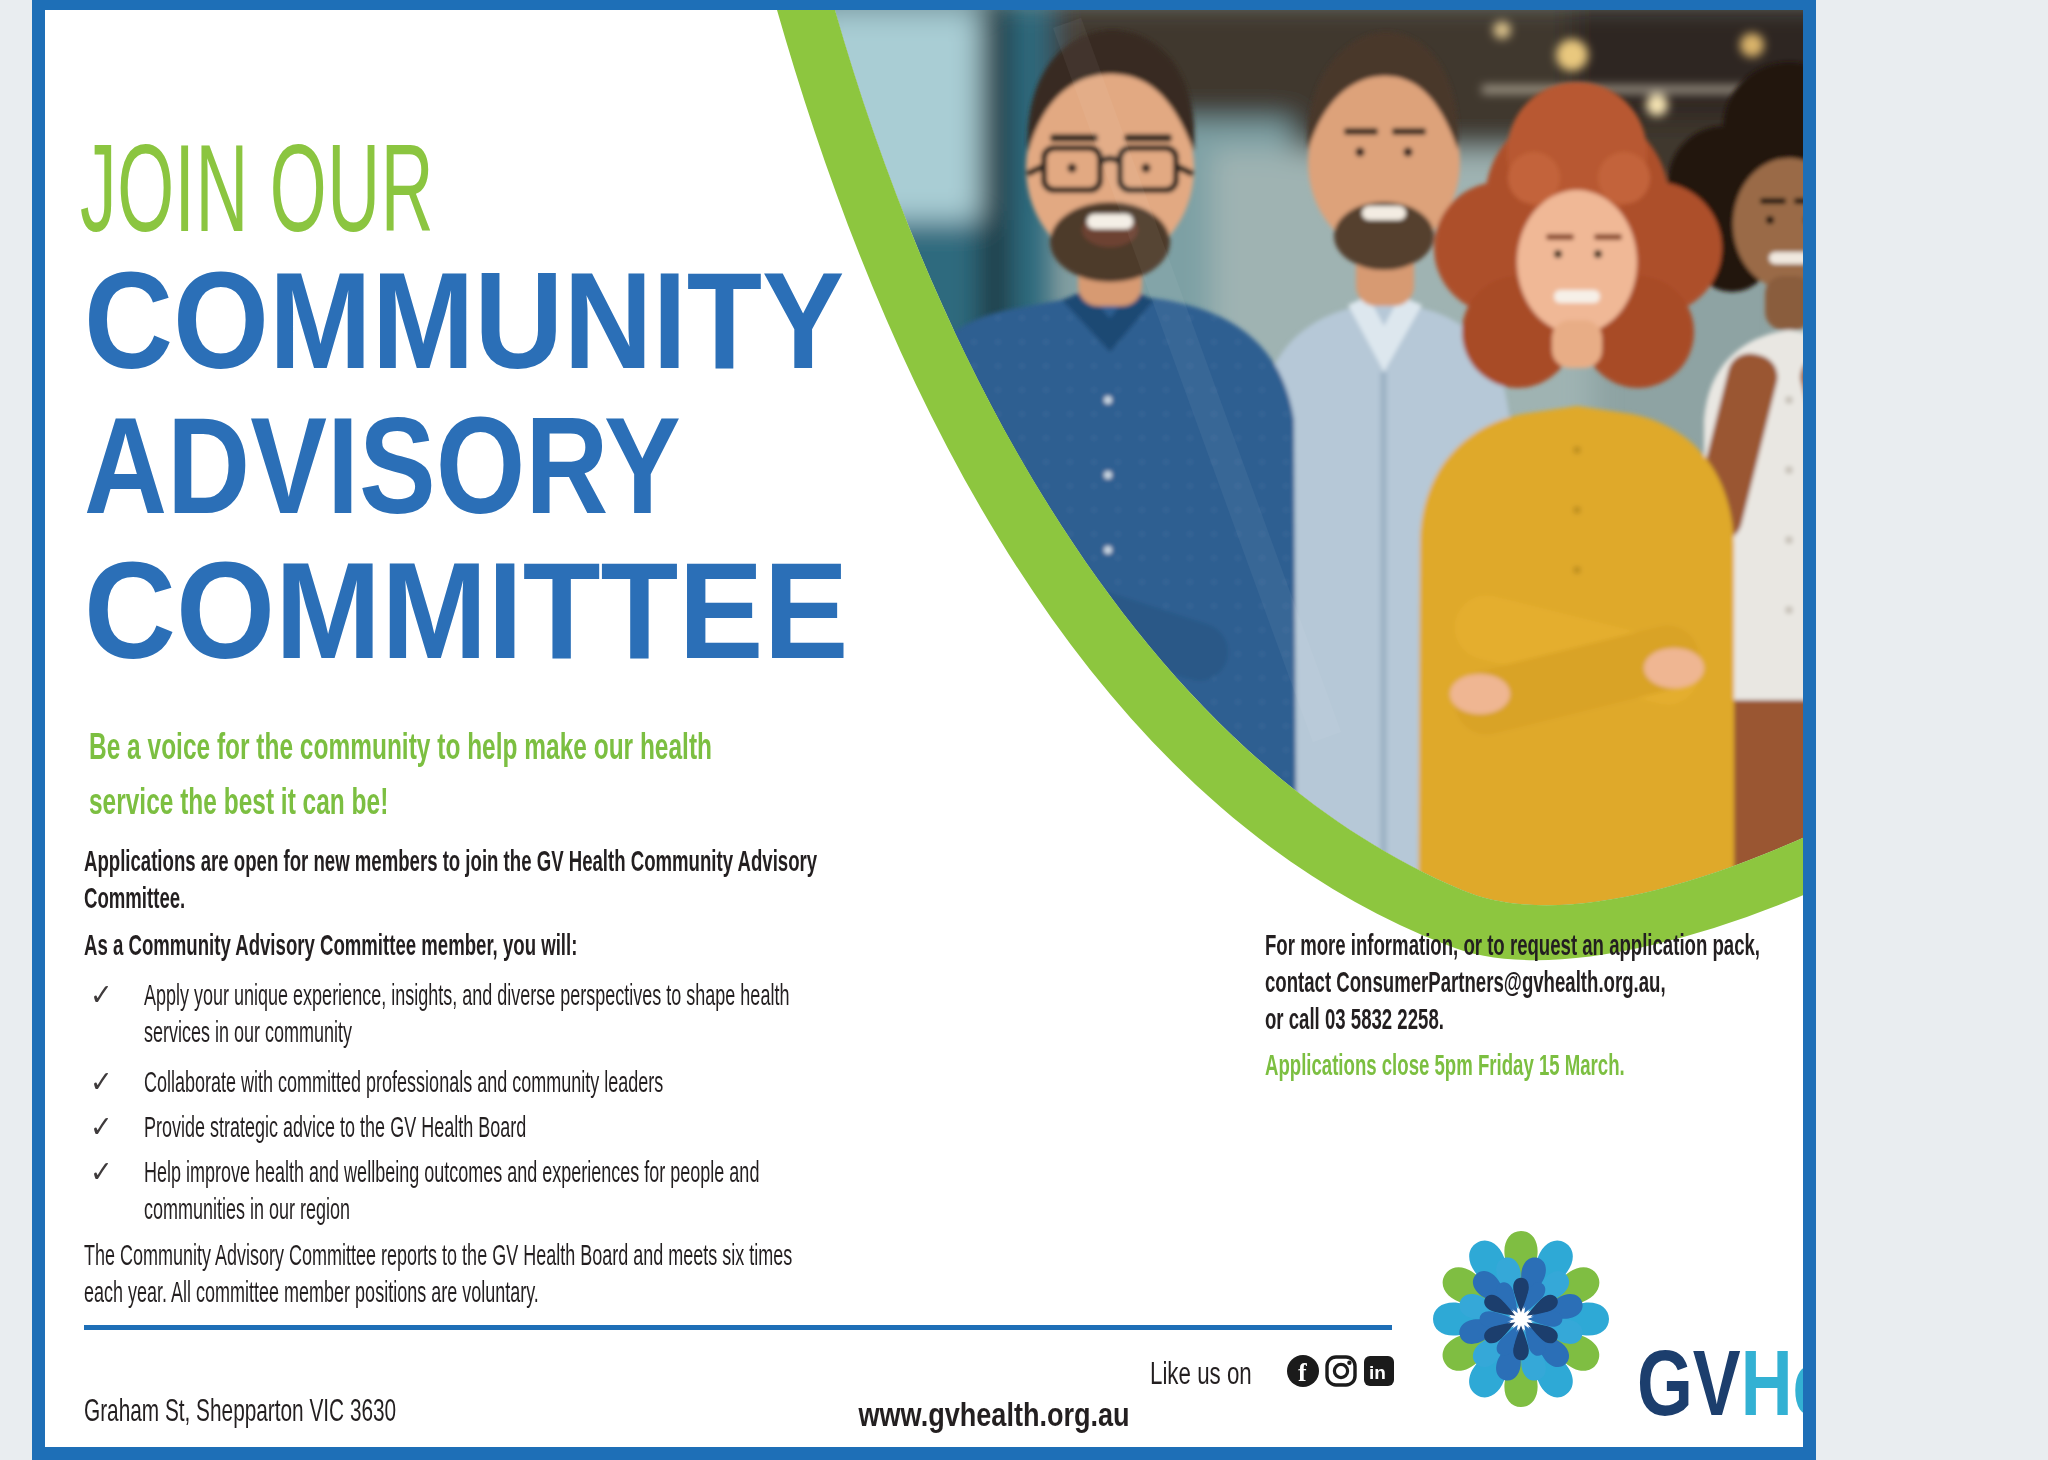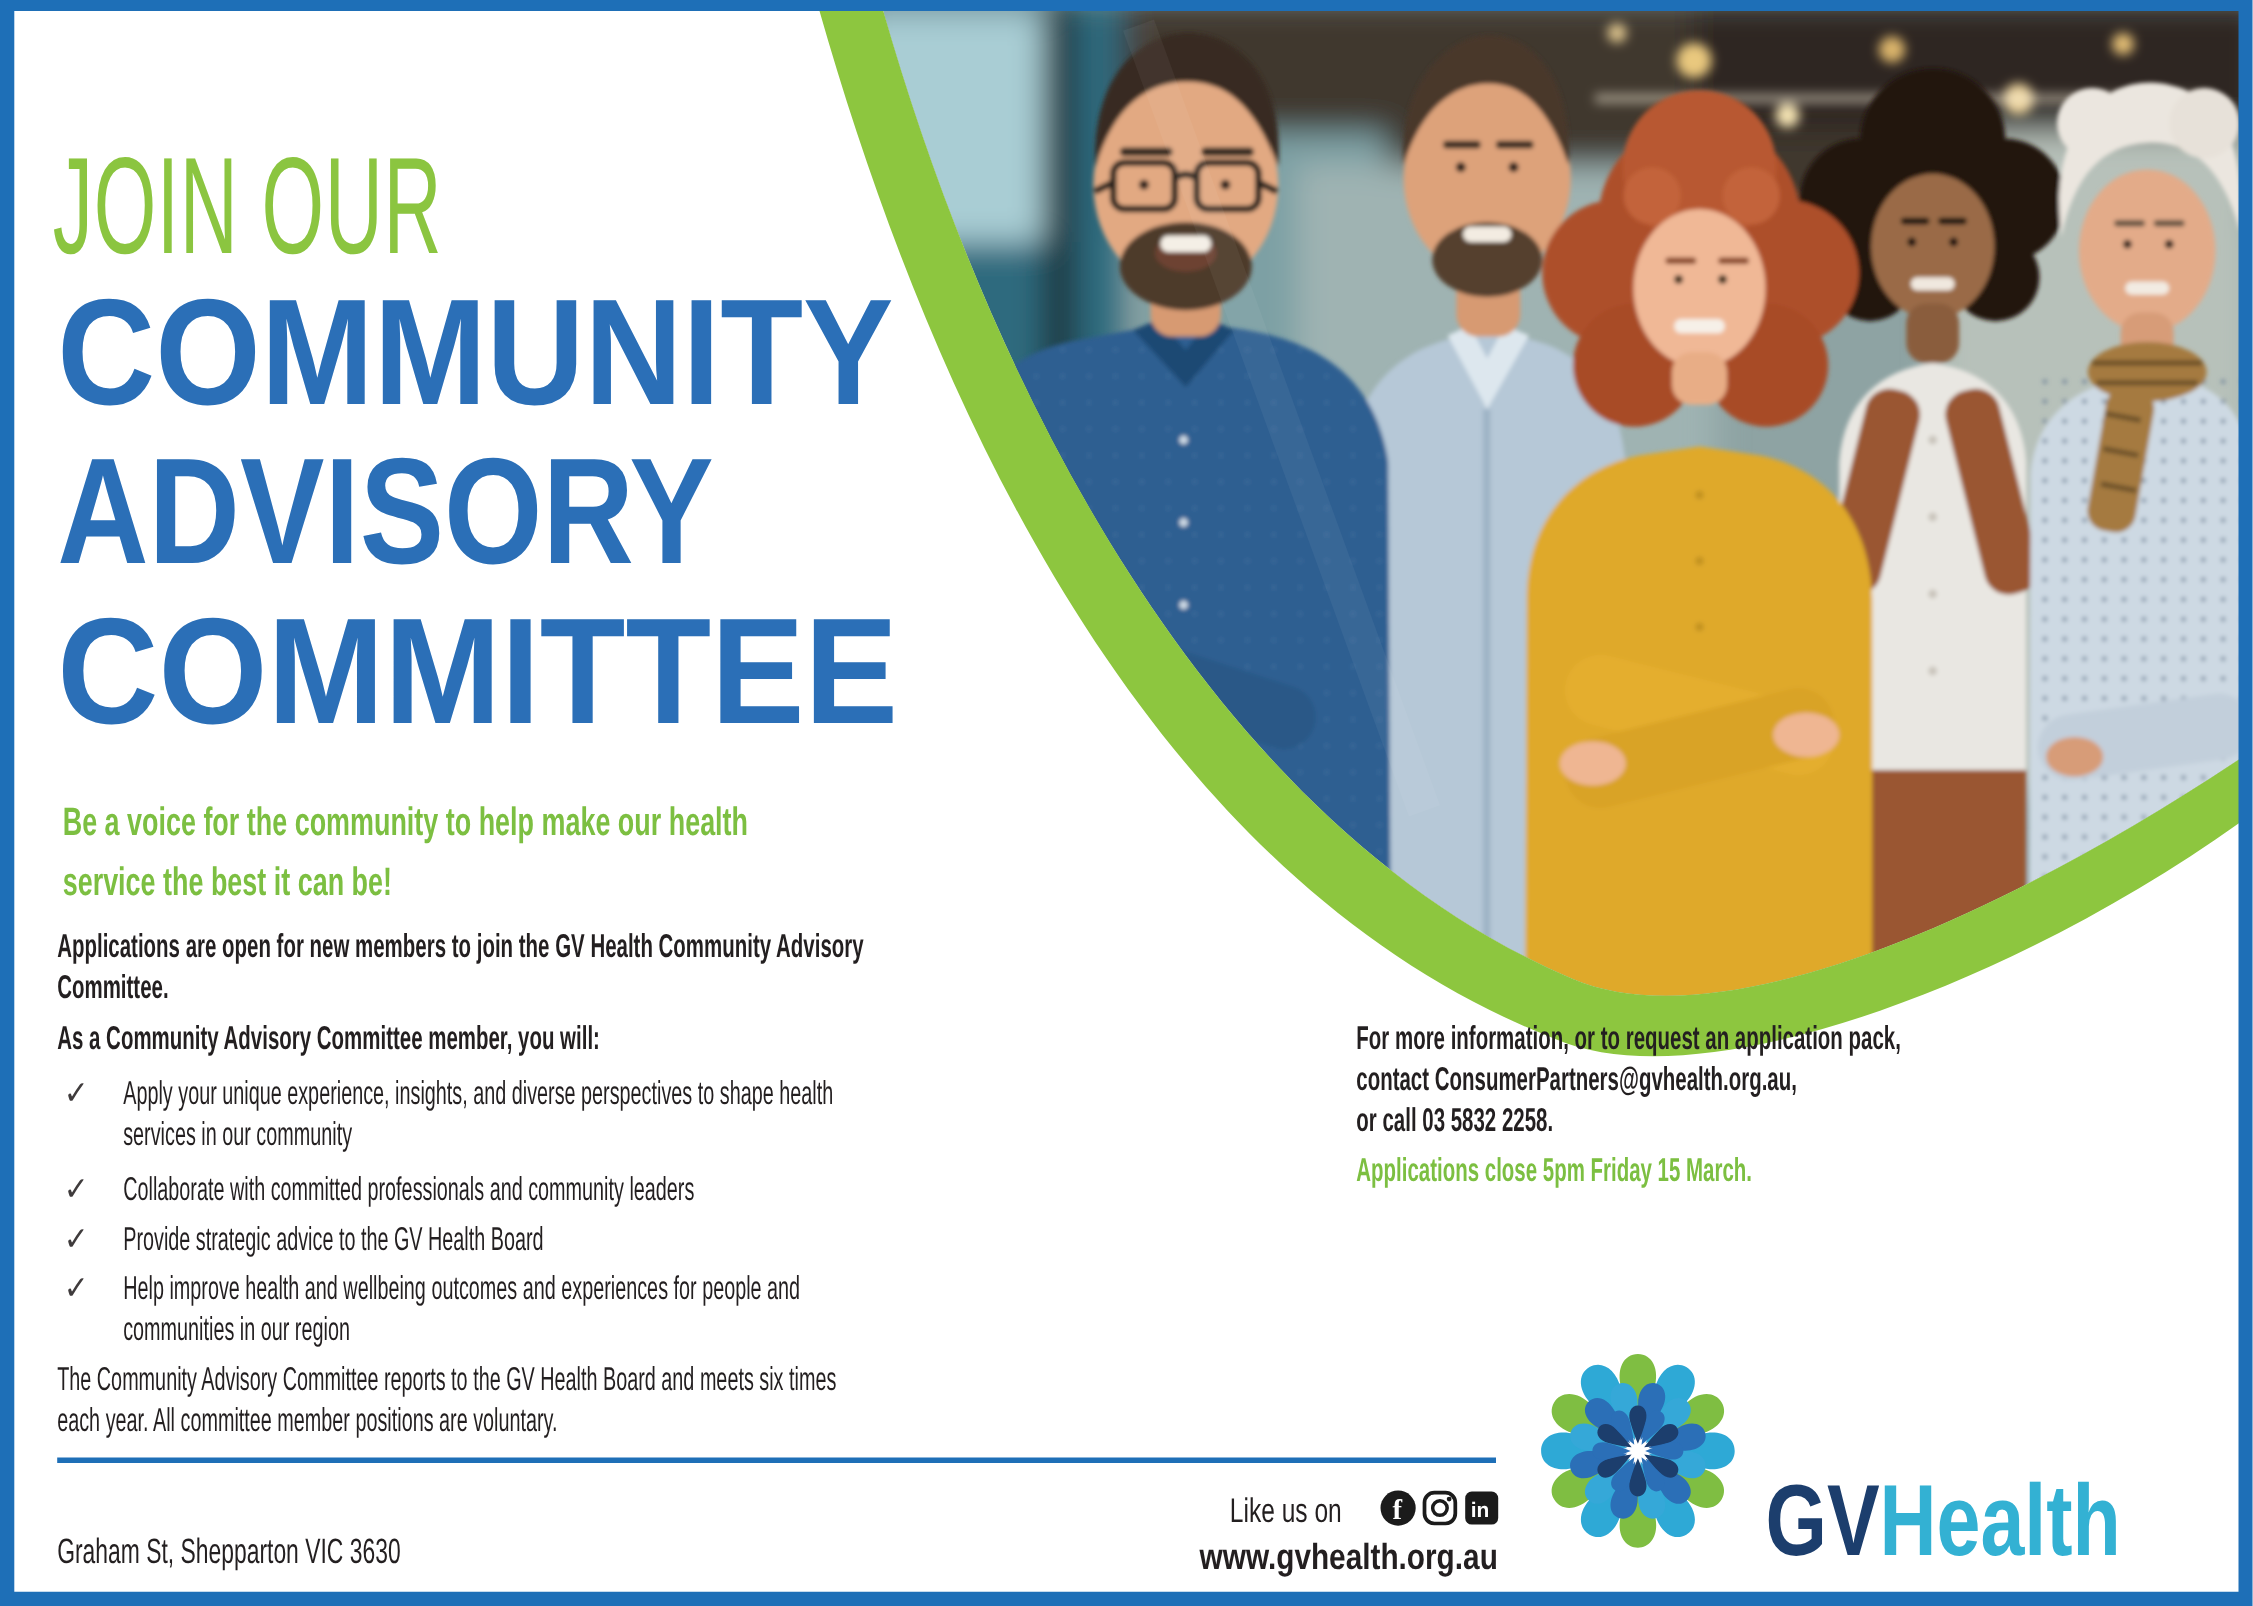--- a/index.html
+++ b/index.html
@@ -1,17 +1,17 @@
 <!DOCTYPE html>
 <html><head>
 <meta charset="utf-8">
 <style>
   html,body{margin:0;padding:0;background:#e9edf0;}
-  .poster{position:relative;width:2048px;height:1460px;background:#ffffff;overflow:hidden;
-          font-family:"Liberation Sans", sans-serif;color:#231f20;}
+  .poster{position:relative;width:1784px;height:1460px;background:#ffffff;overflow:hidden;
+          font-family:"Liberation Sans", sans-serif;color:#231f20;margin-left:32px;}
   .hero{position:absolute;left:0;top:0;width:2048px;height:1460px;z-index:1;}
   .ln{position:absolute;white-space:nowrap;line-height:1;transform-origin:left top;z-index:3;}
   .kicker{font-size:125px;color:#8bc540;transform:scaleX(.585);letter-spacing:1px;}
   .trow{font-size:137px;font-weight:bold;color:#2b6fb7;letter-spacing:0;}
   .sx90{transform:scaleX(.90);} .sx84{transform:scaleX(.84);} .sx93{transform:scaleX(.93);}
   .sub{font-size:36px;font-weight:bold;color:#7cbf41;transform:scaleX(.68);}
   .b30{font-size:30px;font-weight:bold;transform:scaleX(.62);}
   .r30{font-size:30px;transform:scaleX(.60);}
   .chk{font-size:30px;color:#3f3b3c;transform:scaleX(.9);}
   .grn{color:#7cbf41;}

